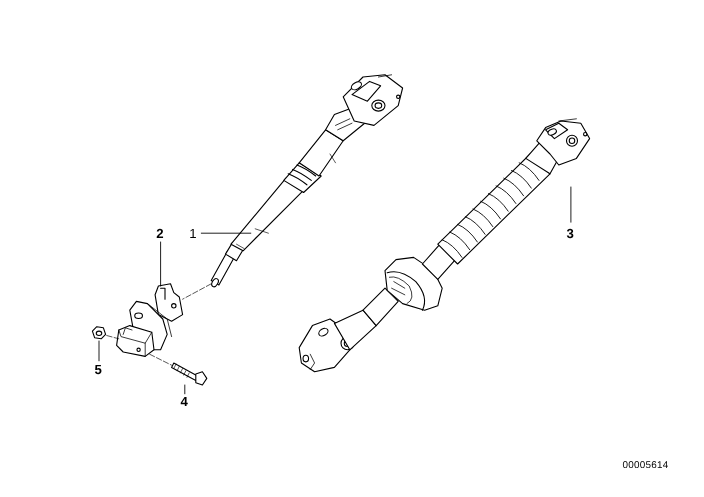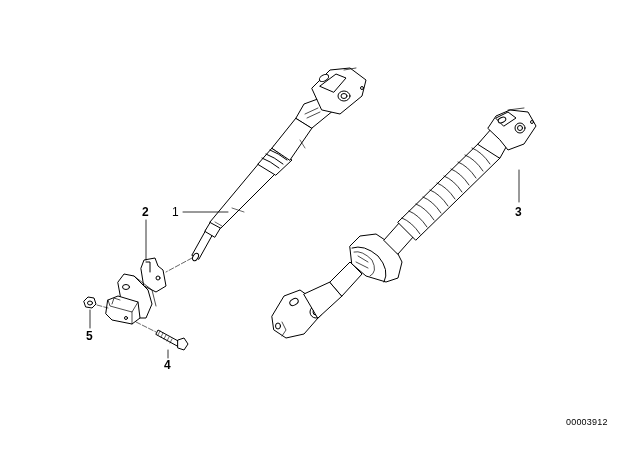--- a/index.html
+++ b/index.html
@@ -168,14 +168,14 @@
       </g>
     </g>
   </svg>
 
   <span class="label plain" style="left:172px; top:206px;">1</span>
   <span class="label" style="left:142px; top:206px;">2</span>
   <span class="label" style="left:515px; top:206px;">3</span>
   <span class="label" style="left:164px; top:359px;">4</span>
   <span class="label" style="left:86px; top:330px;">5</span>
 
-  <span class="doc-id">00003912</span>
+  <span class="doc-id">00005614</span>
 </div>
 
 </body></html>

